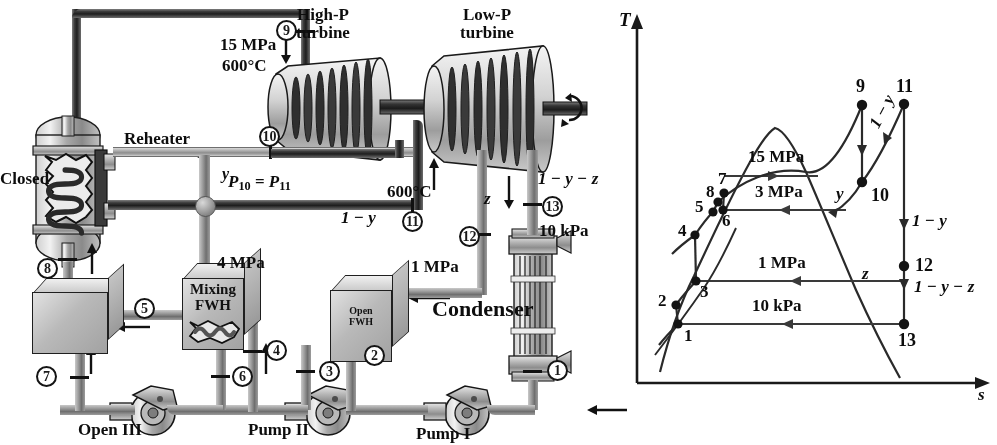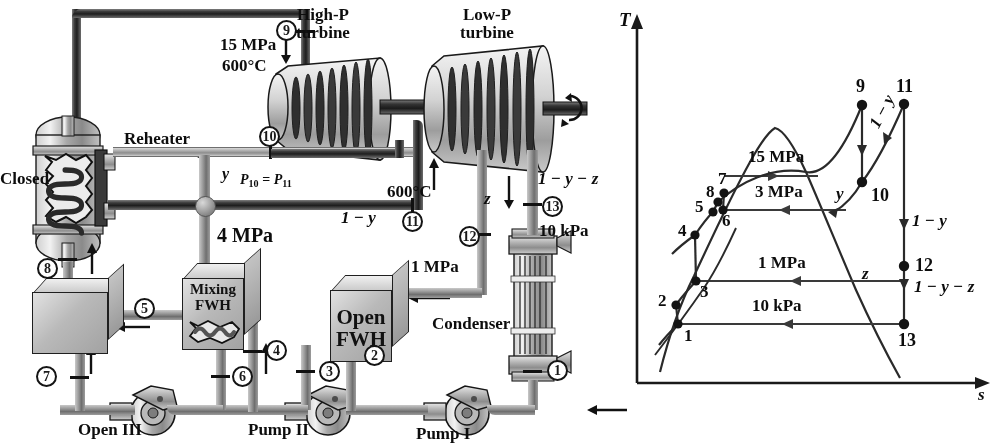--- a/index.html
+++ b/index.html
@@ -303,21 +303,21 @@
     <svg style="left:4px;top:38px;" width="58" height="32">
       <path d="M4,6 L10,12 L4,20 L12,26 L24,22 L36,27 L48,21 L53,13 L46,6 L34,11 L22,5 L12,10 Z" fill="#e9e9e9" stroke="#111" stroke-width="1.8"></path>
       <path d="M9,16 q5,-7 10,0 q5,7 10,0 q5,-7 10,0 q5,7 9,0" class="nofill" stroke="#555" stroke-width="4" stroke-linecap="round"></path>
     </svg>
   </div>
 
   <div class="box3d" style="left:330px;top:290px;width:62px;height:72px;">
     <div class="top" style="left:0;top:-15px;width:62px;height:17px;transform:skewX(-42deg);transform-origin:bottom left;"></div>
     <div class="side" style="left:62px;top:-15px;width:17px;height:72px;transform:skewY(-42deg);transform-origin:top left;"></div>
     <div class="front"></div>
-    <div class="boxtext" style="top:16px;font-size:21px;">
+    <div class="boxtext" style="top:16px;font-size:10px;">
       <span>Open</span><br>
       <span>FWH</span>
     </div>
   </div>
 
   <div class="lbl" style="left:220px;top:36px;font-size:17px;">15 MPa</div>
   <div class="lbl" style="left:222px;top:57px;font-size:17px;">600°C</div>
 
   <div class="lbl" style="left:268px;top:6px;font-size:17px;text-align:center;width:110px;">
     <span>High-P</span><br>
@@ -326,32 +326,32 @@
   <div class="lbl" style="left:432px;top:6px;font-size:17px;text-align:center;width:110px;">
     <span>Low-P</span><br>
     <span>turbine</span>
   </div>
 
   <div class="lbl" style="left:0px;top:170px;font-size:17px;">Closed</div>
   <div class="lbl" style="left:124px;top:130px;font-size:17px;">Reheater</div>
 
   <div class="lbl it" style="left:222px;top:166px;font-size:16px;">y</div>
 
-  <div class="lbl it" style="left:240px;top:173px;font-size:14px;">
+  <div class="lbl it" style="left:228px;top:173px;font-size:17px;">
     <span>P</span><span class="sub">10</span><span style="font-style:normal;"> = </span><span>P</span><span class="sub">11</span>
   </div>
 
   <div class="lbl" style="left:387px;top:183px;font-size:17px;">600°C</div>
   <div class="lbl it" style="left:341px;top:209px;font-size:17px;">1 − y</div>
   <div class="lbl it" style="left:484px;top:190px;font-size:17px;">z</div>
   <div class="lbl it" style="left:538px;top:170px;font-size:17px;">1 − y − z</div>
   <div class="lbl" style="left:539px;top:222px;font-size:17px;">10 kPa</div>
-  <div class="lbl" style="left:217px;top:225px;font-size:20px;">4 MPa</div>
+  <div class="lbl" style="left:217px;top:254px;font-size:17px;">4 MPa</div>
   <div class="lbl" style="left:411px;top:258px;font-size:17px;">1 MPa</div>
-  <div class="lbl" style="left:432px;top:315px;font-size:17px;text-align:center;">Condenser</div>
+  <div class="lbl" style="left:432px;top:297px;font-size:22px;text-align:center;">Condenser</div>
   <div class="lbl" style="left:416px;top:425px;font-size:17px;">Pump I</div>
   <div class="lbl" style="left:248px;top:421px;font-size:17px;">Pump II</div>
   <div class="lbl" style="left:78px;top:421px;font-size:17px;">Open III</div>
 
   <div class="cnum" style="left:276px;top:20px;">9</div>
   <div class="cnum" style="left:259px;top:126px;">10</div>
   <div class="cnum" style="left:402px;top:211px;">11</div>
   <div class="cnum" style="left:459px;top:226px;">12</div>
   <div class="cnum" style="left:542px;top:196px;">13</div>
   <div class="cnum" style="left:37px;top:258px;">8</div>

